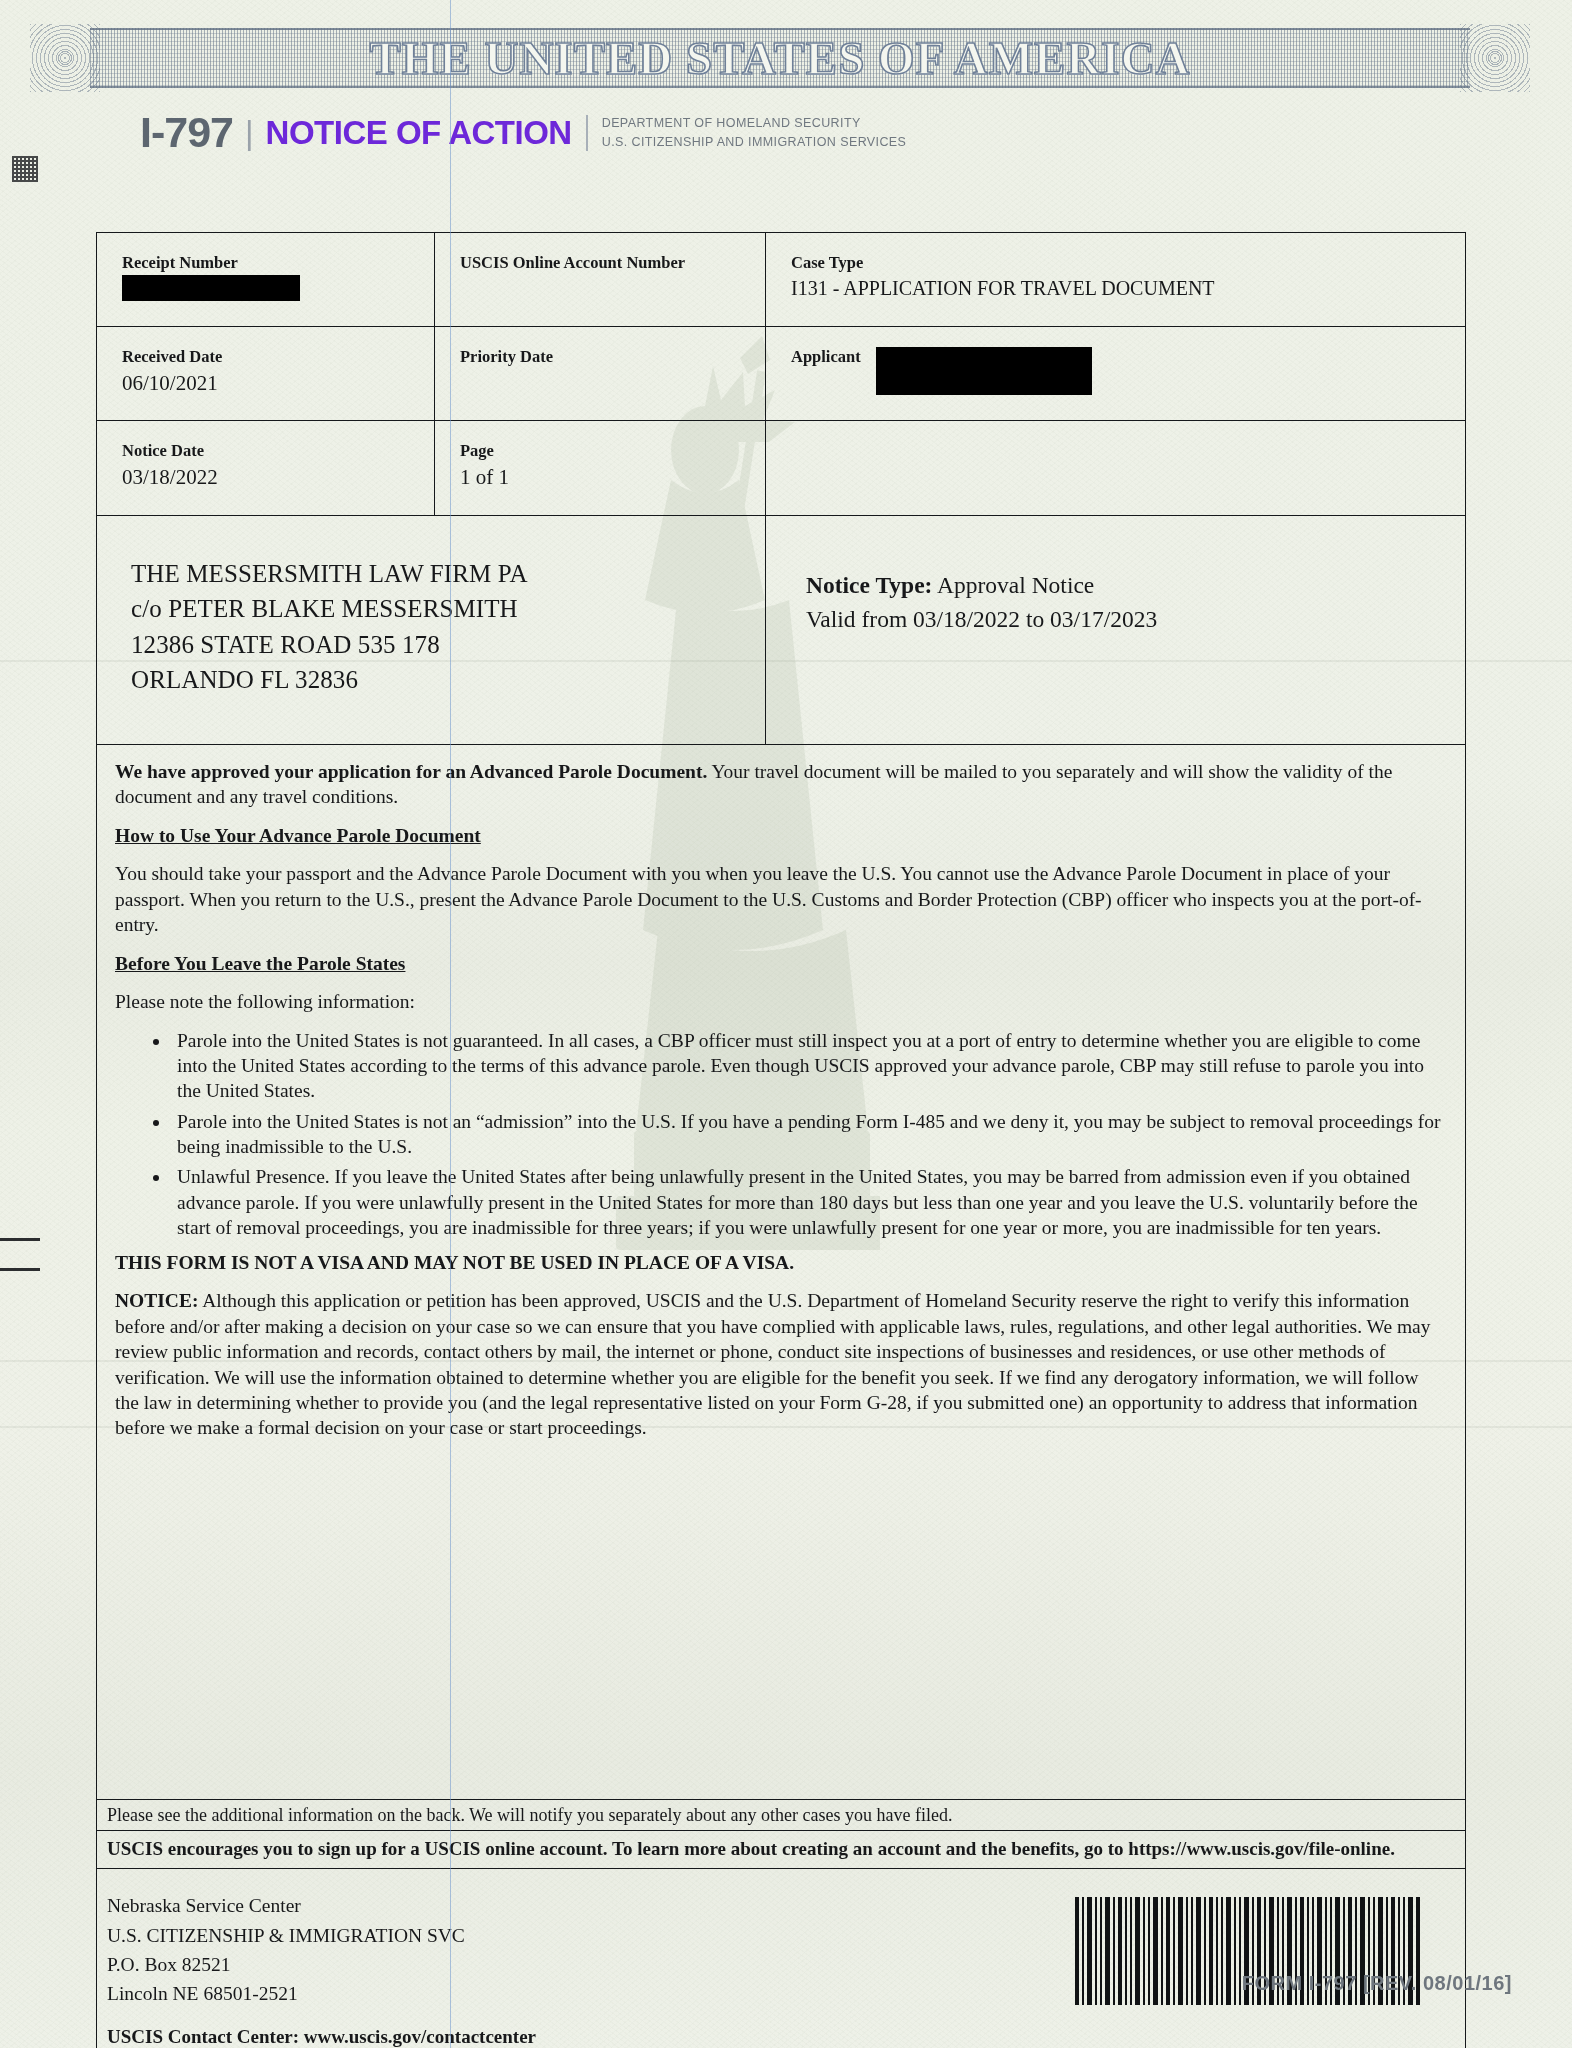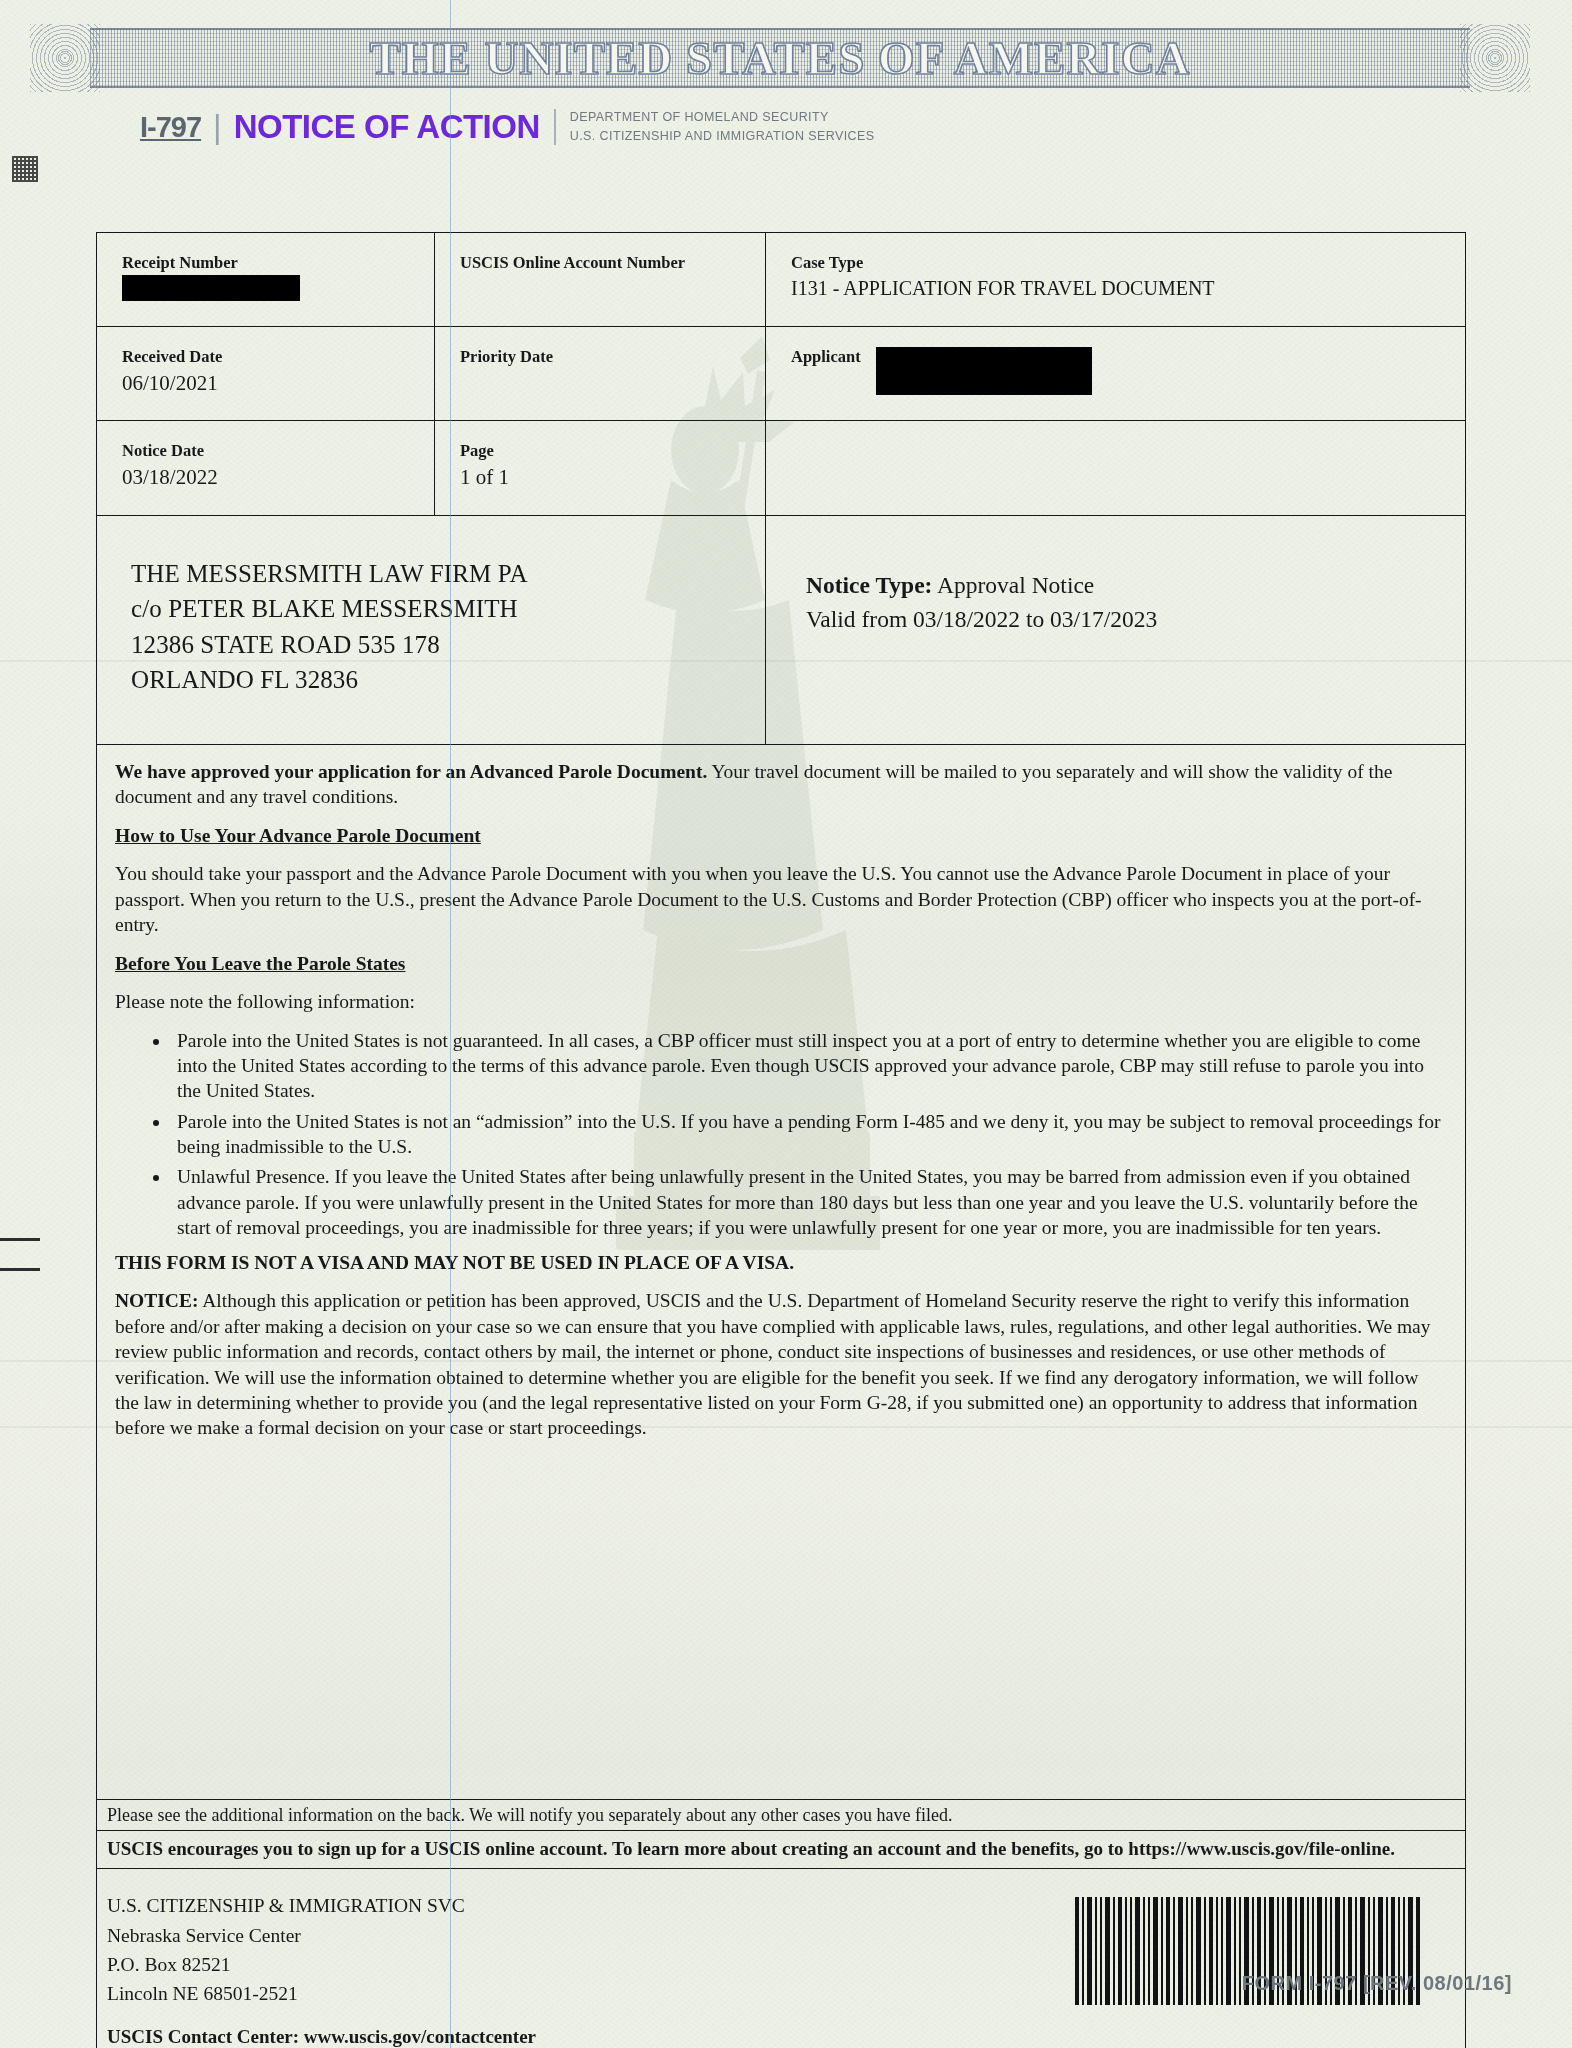--- a/index.html
+++ b/index.html
@@ -40,22 +40,22 @@
   .rosette.right{right:0;}
   .usa-text{position:absolute;left:0;right:0;top:50%;transform:translateY(-50%);
     text-align:center;font-family:"Liberation Serif",serif;font-weight:bold;
     font-size:47px;letter-spacing:1px;line-height:1;
     color:#f4f6ef;
     -webkit-text-stroke:1.6px #6f8098;
     text-shadow:0 1px 0 rgba(255,255,255,.6);}
 
   
   .title-row{position:absolute;left:140px;top:108px;display:flex;align-items:center;gap:0;}
-  .t-i797{font-family:"Liberation Sans",sans-serif;font-weight:bold;font-size:29px;
-    letter-spacing:-1px;color:#5d6670;text-decoration:underline;}
+  .t-i797{font-family:"Liberation Sans",sans-serif;font-weight:bold;font-size:43px;
+    letter-spacing:-1px;color:#5d6670;}
   .t-pipe{font-family:"Liberation Sans",sans-serif;font-size:33px;color:#9aa2aa;margin:0 12px;}
   .t-noa{font-family:"Liberation Sans",sans-serif;font-weight:bold;font-size:33px;
     letter-spacing:-.5px;color:#6d28d9;}
   .t-div{width:2px;height:36px;background:#a8b0b8;margin:0 14px;}
   .t-dept{font-family:"Liberation Sans",sans-serif;font-weight:normal;font-size:12.5px;
     letter-spacing:.4px;line-height:1.5;color:#707880;}
 
   
   .dm-code{position:absolute;left:12px;top:156px;width:26px;height:26px;
     background:
@@ -260,22 +260,22 @@
         <b>NOTICE:</b>
         <span>Although this application or petition has been approved, USCIS and the U.S. Department of Homeland Security reserve the right to verify this information before and/or after making a decision on your case so we can ensure that you have complied with applicable laws, rules, regulations, and other legal authorities. We may review public information and records, contact others by mail, the internet or phone, conduct site inspections of businesses and residences, or use other methods of verification. We will use the information obtained to determine whether you are eligible for the benefit you seek. If we find any derogatory information, we will follow the law in determining whether to provide you (and the legal representative listed on your Form G-28, if you submitted one) an opportunity to address that information before we make a formal decision on your case or start proceedings.</span>
       </p>
     </div>
 
     <div class="foot1">Please see the additional information on the back. We will notify you separately about any other cases you have filed.</div>
     <div class="foot2">USCIS encourages you to sign up for a USCIS online account. To learn more about creating an account and the benefits, go to https://www.uscis.gov/file-online.</div>
 
     <div class="foot3">
       <div class="svc">
+        <div>Nebraska Service Center</div>
         <div>U.S. CITIZENSHIP &amp; IMMIGRATION SVC</div>
-        <div>Nebraska Service Center</div>
         <div>P.O. Box 82521</div>
         <div>Lincoln  NE  68501-2521</div>
       </div>
       <svg class="barcode" viewBox="0 0 350 108" preserveAspectRatio="none">
         <g fill="#101214">
           <rect x="2" y="0" width="4" height="108"></rect>
             <rect x="9" y="0" width="2" height="108"></rect>
           <rect x="14" y="0" width="5" height="108"></rect>
             <rect x="22" y="0" width="2" height="108"></rect>
           <rect x="27" y="0" width="2" height="108"></rect>

